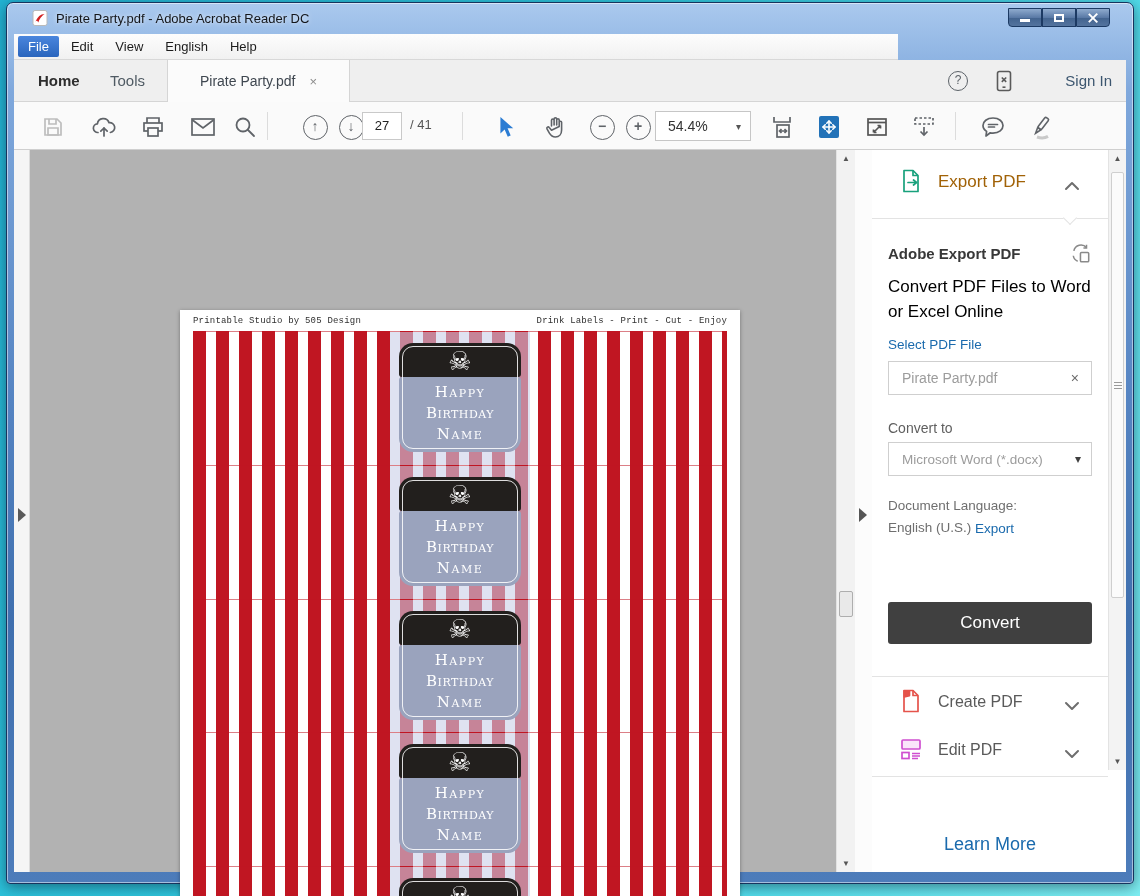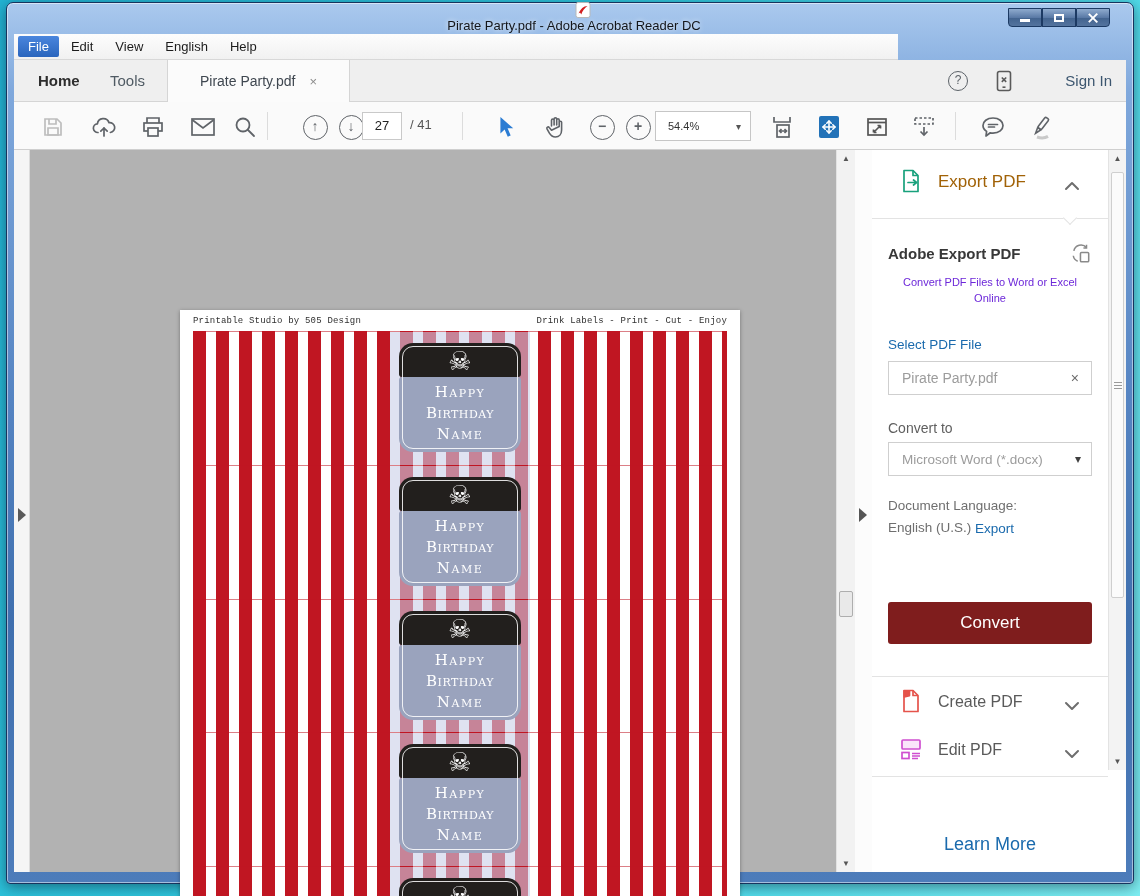--- a/index.html
+++ b/index.html
@@ -8,21 +8,21 @@
     position:relative; width:1140px; height:896px; overflow:hidden;
     background:linear-gradient(115deg,#23b4d4 0%,#2fc6dc 40%,#52dcea 75%,#7deef2 100%);
   }
   
   .winframe {
     position:absolute; left:6px; top:2px; width:1128px; height:882px;
     border:1px solid #17345e; border-radius:7px 7px 4px 4px;
     background:linear-gradient(#aac9ee 0%,#7fa8dc 10%,#5584c2 45%,#3f6fae 70%,#4d7cba 100%);
     box-shadow:0 3px 14px rgba(0,0,20,.45), inset 0 0 0 1px rgba(255,255,255,.5);
   }
-  .titlebar { position:absolute; left:6px; top:2px; width:1128px; height:32px; display:flex; align-items:center;flex-direction:column; }
+  .titlebar { position:absolute; left:6px; top:2px; width:1128px; height:32px; display:flex; align-items:center; }
   .title-ico { margin-left:26px; width:16px; height:16px; display:inline-block; }
   .title-text { margin-left:8px; font-size:13px; color:#14161a; text-shadow:0 0 5px rgba(255,255,255,.9); }
   .winbtns { position:absolute; left:1008px; top:8px; display:flex; }
   .wb { width:34px; height:19px; border:1px solid #1c3a63; background:linear-gradient(#8fabce,#5a7aa6 50%,#43648f 55%,#54749e); display:flex; align-items:center; justify-content:center; }
   .wb:first-child { border-radius:0 0 0 4px; }
   .wb:last-child  { border-radius:0 0 4px 0; }
   .g-min { width:10px; height:3px; background:#fff; margin-top:6px; }
   .g-max { width:10px; height:8px; border:2px solid #fff; }
   .g-close { position:relative; width:12px; height:12px; }
   .g-close::before,.g-close::after { content:""; position:absolute; left:5px; top:0; width:2.4px; height:12px; background:#fff; }
@@ -48,21 +48,21 @@
   
   .toolbar { position:absolute; left:14px; top:102px; width:1112px; height:48px; background:#fafafa; border-bottom:1px solid #cfcfcf; }
   .ti { position:absolute; top:12px; width:26px; height:26px; display:flex; align-items:center; justify-content:center; }
   .tsep { position:absolute; top:10px; width:1px; height:28px; background:#dcdcdc; }
   .circle-btn { border:1.7px solid #5f6368; border-radius:50%; width:25px; height:25px; color:#5f6368; font-size:14px; line-height:21px; text-align:center; font-weight:bold; }
   .numbox { position:absolute; left:348px; top:10px; width:40px; height:28px; border:1px solid #c9c9c9; background:#fff;
     font-size:13px; color:#222; text-align:center; line-height:26px; }
   .slash41 { position:absolute; left:396px; top:15px; font-size:13px; color:#555; }
   .zoombox { position:absolute; left:641px; top:9px; width:96px; height:30px; border:1px solid #c6c6c6; background:#fff;
     display:flex; align-items:center; }
-  .zoomval { font-size:11px; color:#333; margin-left:12px; flex:1; }
+  .zoomval { font-size:14px; color:#333; margin-left:12px; flex:1; }
   .zoomcaret { font-size:10px; color:#555; margin-right:9px; }
   
   .navstrip { position:absolute; left:14px; top:150px; width:16px; height:722px; background:#f5f5f5; border-right:1px solid #dcdcdc; }
   .tri-r { width:0; height:0; border-top:7px solid transparent; border-bottom:7px solid transparent; border-left:8px solid #5a5a5a; }
   .navstrip .tri-r { position:absolute; left:4px; top:358px; }
   .docarea { position:absolute; left:30px; top:150px; width:806px; height:722px; background:#b2b2b2; }
   .docscroll { position:absolute; left:836px; top:150px; width:19px; height:722px; background:#f2f2f2; border-left:1px solid #e2e2e2; }
   .scroll-arrow { position:absolute; left:0; width:100%; text-align:center; font-size:8px; color:#555; }
   .docthumb { position:absolute; left:2px; top:441px; width:14px; height:26px; background:#e9e9e9; border:1px solid #aeaeae; border-radius:2px; }
   .ptoggle { position:absolute; left:855px; top:150px; width:17px; height:722px; background:#fcfcfc; }
@@ -86,29 +86,29 @@
   .bbody .l2 { font-size:15px; letter-spacing:.5px; line-height:21px; }
   .bbody .l3 { font-size:15px; letter-spacing:1.5px; line-height:21px; }
   .bframe { position:absolute; inset:3px; border:1px solid rgba(255,255,255,.85); border-radius:11px; pointer-events:none; }
   
   .panel { position:absolute; left:872px; top:150px; width:254px; height:722px; background:#fff; font-family:"Liberation Sans", sans-serif; }
   .p { position:absolute; }
   .exp-label { font-size:17px; color:#a16207; }
   .divider { position:absolute; left:0; width:236px; height:1px; background:#e3e3e3; }
   .notch { position:absolute; width:10px; height:10px; background:#fff; border-right:1px solid #e3e3e3; border-bottom:1px solid #e3e3e3; transform:rotate(45deg); }
   .sec-title { font-size:15px; font-weight:bold; color:#383838; }
-  .desc { font-size:11px; color:#6d28d9; line-height:1.45; width:204px;text-align:center; }
+  .desc { font-size:17px; color:#000000; line-height:1.45; width:204px; }
   .link { color:#1a6aad; }
   .fieldbox { position:absolute; left:16px; width:204px; height:34px; border:1px solid #cfcfcf; background:#fff; display:flex; align-items:center; }
   .fieldtext { flex:1; margin-left:13px; font-size:14px; color:#9c9c9c; }
   .fieldx { margin-right:12px; font-size:14px; color:#6a6a6a; }
   .caret { margin-right:10px; font-size:12px; color:#3f3f3f; }
   .plabel { font-size:14px; color:#5f5f5f; }
   .small { font-size:13.5px; color:#6f6f6f; }
-  .convertbtn { position:absolute; left:16px; width:204px; height:42px; background:#7f1d1d; border-radius:3px;
+  .convertbtn { position:absolute; left:16px; width:204px; height:42px; background:#404040; border-radius:3px;
     color:#fff; font-size:17px; text-align:center; line-height:42px; }
   .prow-label { font-size:16px; color:#5a5a5a; }
   .store { width:236px; text-align:center; font-size:13.5px; font-weight:bold; color:#3f3f3f; line-height:1.35; }
   .lmore { width:236px; text-align:center; font-size:18px; }
   .pscroll { position:absolute; left:1108px; top:150px; width:18px; height:620px; background:#f3f3f3; border-left:1px solid #e3e3e3; }
   .pthumb { position:absolute; left:2px; top:22px; width:13px; height:426px; background:#fbfbfb; border:1px solid #cfcfcf; border-radius:2px; }
   .grip { position:absolute; left:2px; top:209px; width:8px; }
   .grip div { height:1px; background:#9a9a9a; margin-bottom:2px; }
 </style>
 </head>

